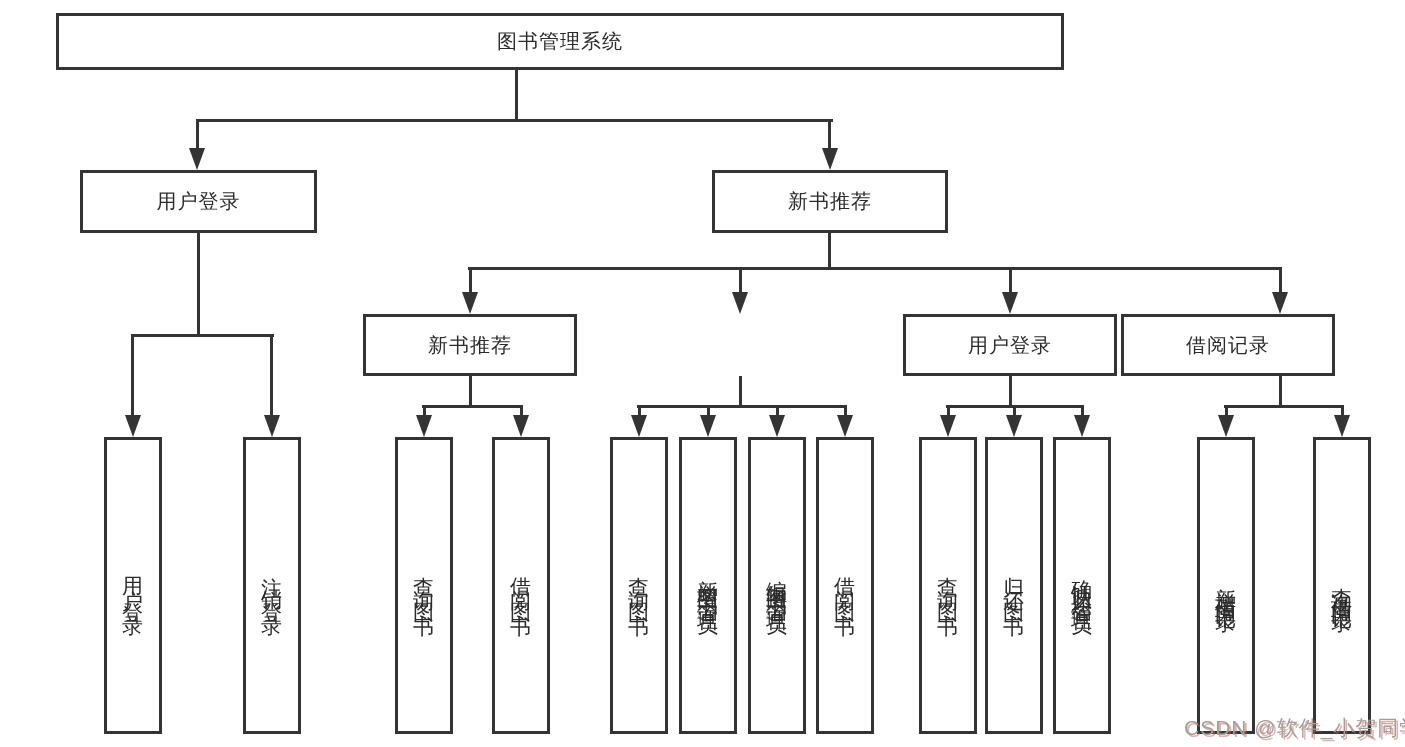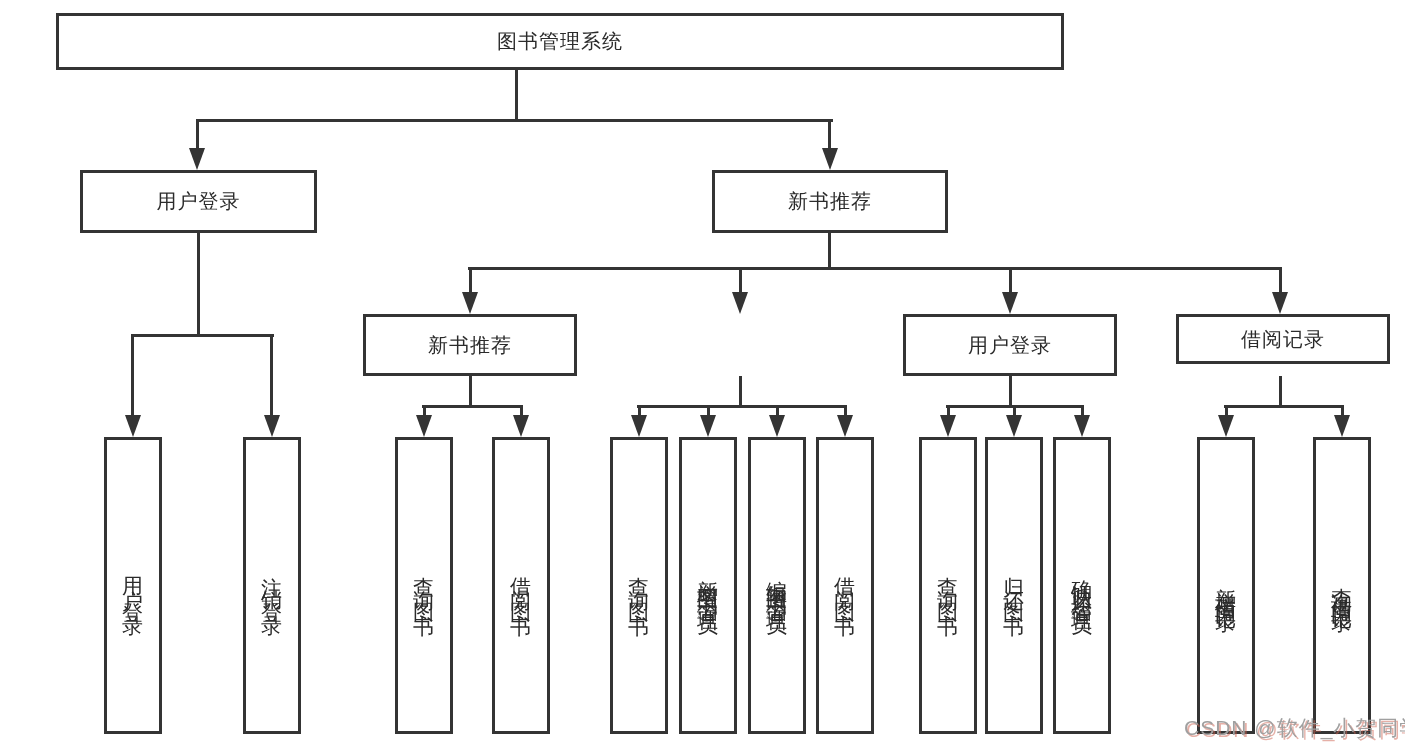--- a/index.html
+++ b/index.html
@@ -74,21 +74,21 @@
   <div class="arrow" style="left:1002px; top:292px;"></div>
   <div class="vline" style="left:1279px; top:267px; height:27px;"></div>
   <div class="arrow" style="left:1272px; top:292px;"></div>
 
   <div class="node" style="left:363px; top:314px; width:214px; height:62px;">
     <span class="lbl">新书推荐</span>
   </div>
   <div class="node" style="left:903px; top:314px; width:214px; height:62px;">
     <span class="lbl">用户登录</span>
   </div>
-  <div class="node" style="left:1176px; top:314px; width:214px; height:50px;">
+  <div class="node" style="left:1121px; top:314px; width:214px; height:62px;">
     <span class="lbl">借阅记录</span>
   </div>
 
   <div class="vline" style="left:469px; top:376px; height:31px;"></div>
   <div class="hline" style="left:422px; top:405px; width:101px;"></div>
   <div class="vline" style="left:423px; top:405px; height:13px;"></div>
   <div class="arrow" style="left:416px; top:415px;"></div>
   <div class="vline" style="left:520px; top:405px; height:13px;"></div>
   <div class="arrow" style="left:513px; top:415px;"></div>
 

